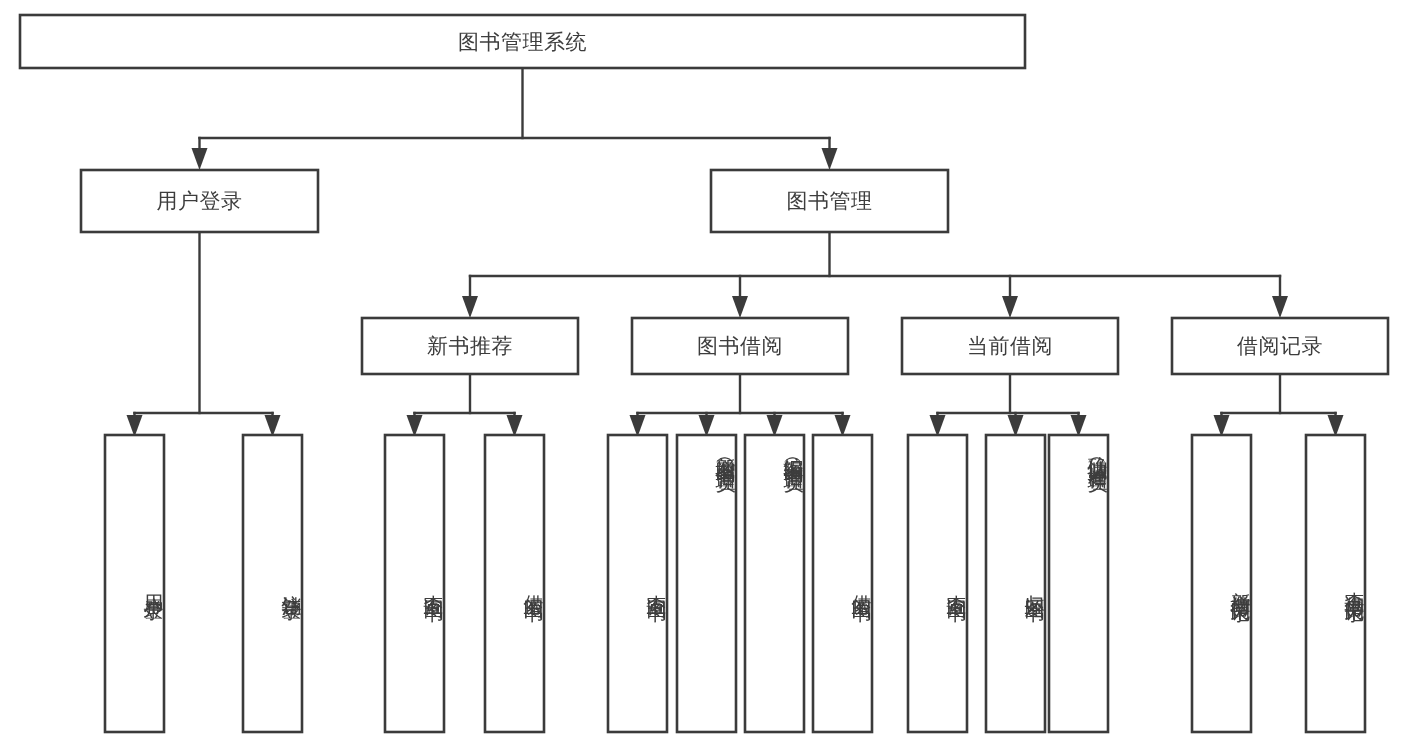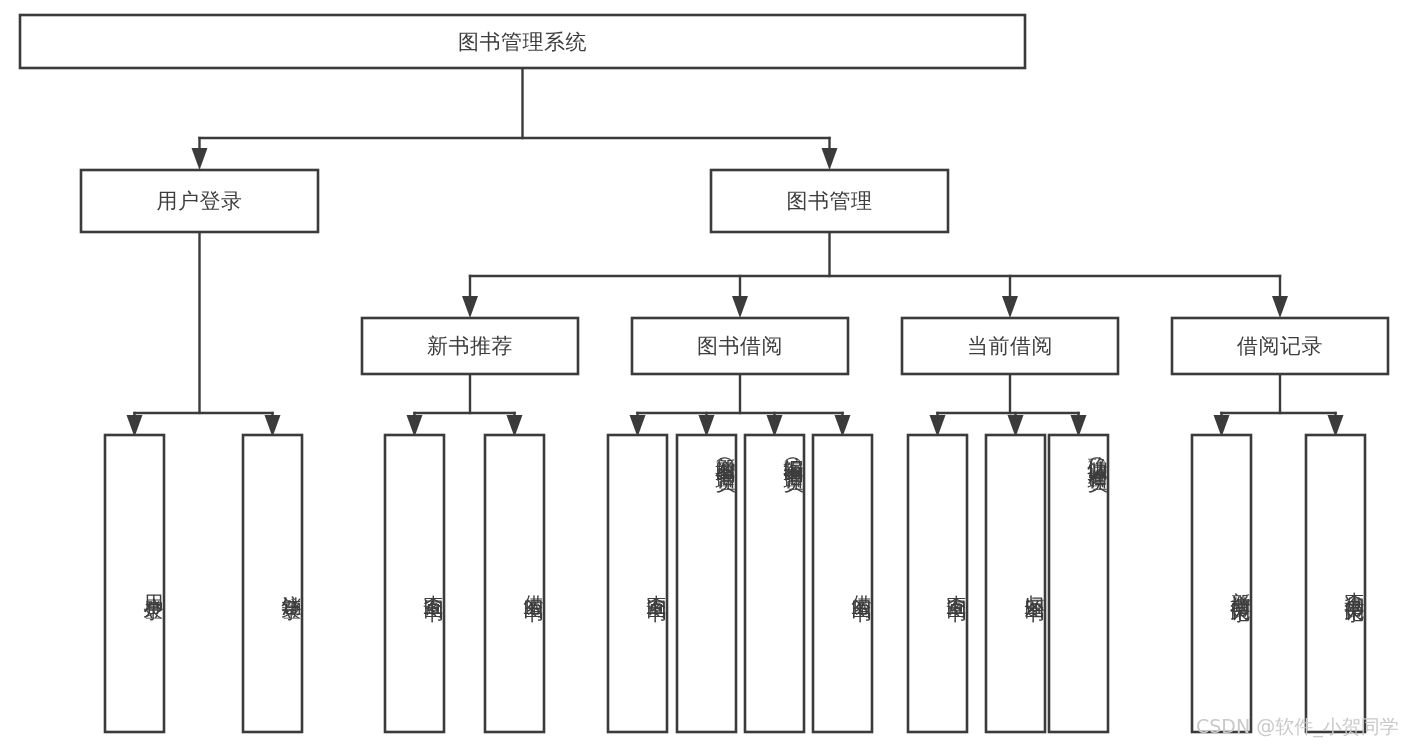--- a/index.html
+++ b/index.html
@@ -176,15 +176,14 @@
       <div class="leaf-label" style="left: 677px; width: 59px; display: flex; justify-content: flex-start; top: 441px; height: 287px;">新增图书（管理员）</div>
       <div class="leaf-label" style="left: 745px; width: 59px; display: flex; justify-content: flex-start; top: 441px; height: 287px;">编辑图书（管理员）</div>
       <div class="leaf-label" style="left: 813px; width: 59px; display: flex; justify-content: center; top: 435px; height: 297px;">借阅图书</div>
       <div class="leaf-label" style="left: 908px; width: 59px; display: flex; justify-content: center; top: 435px; height: 297px;">查询图书</div>
       <div class="leaf-label" style="left: 986px; width: 59px; display: flex; justify-content: center; top: 435px; height: 297px;">归还图书</div>
       <div class="leaf-label" style="left: 1049px; width: 59px; display: flex; justify-content: flex-start; top: 441px; height: 287px;">确认归还（管理员）</div>
       <div class="leaf-label" style="left: 1192px; width: 59px; display: flex; justify-content: center; top: 435px; height: 297px;">新增借阅记录</div>
       <div class="leaf-label" style="left: 1306px; width: 59px; display: flex; justify-content: center; top: 435px; height: 297px;">查询借阅记录</div>
     </div>
 
-  <div class="watermark">CSDN @软件_小贺同学</div>
 
 </div>
 
 </body></html>

